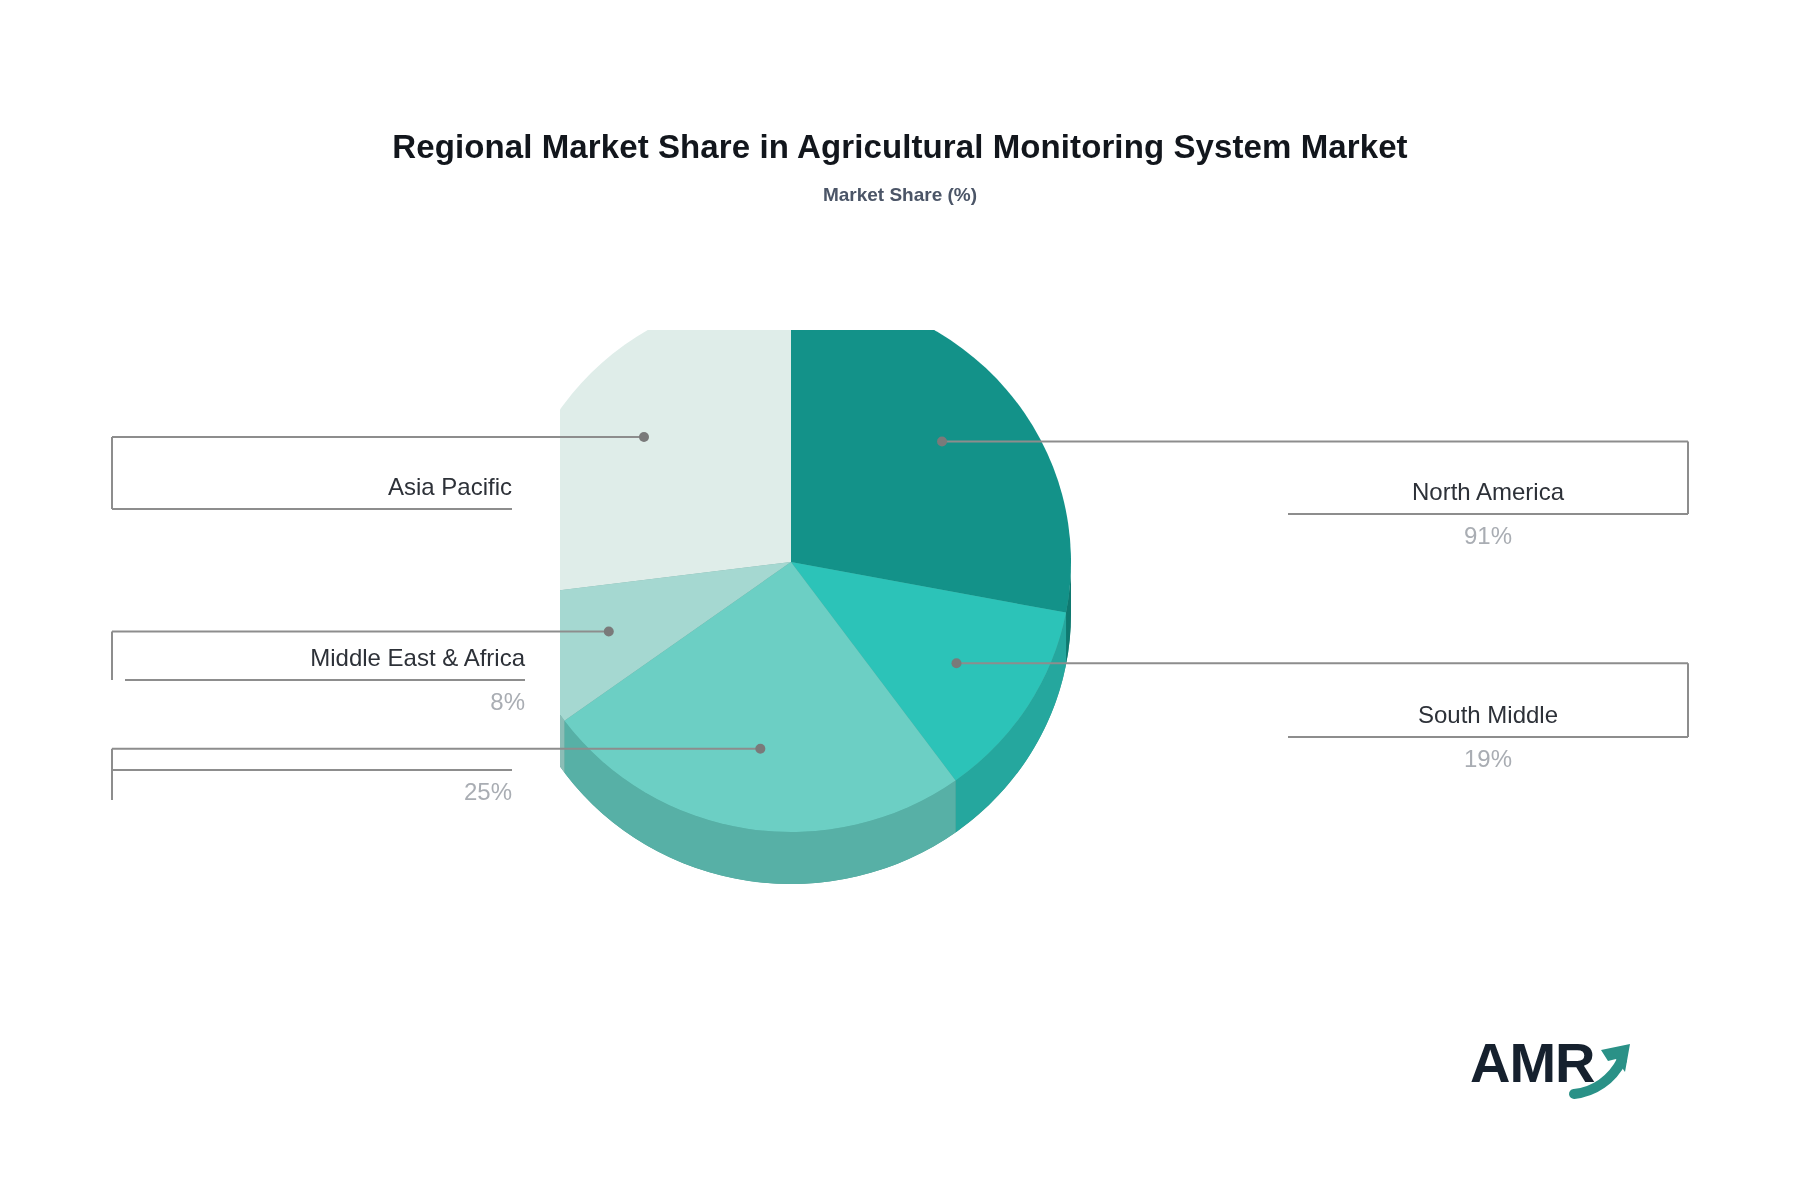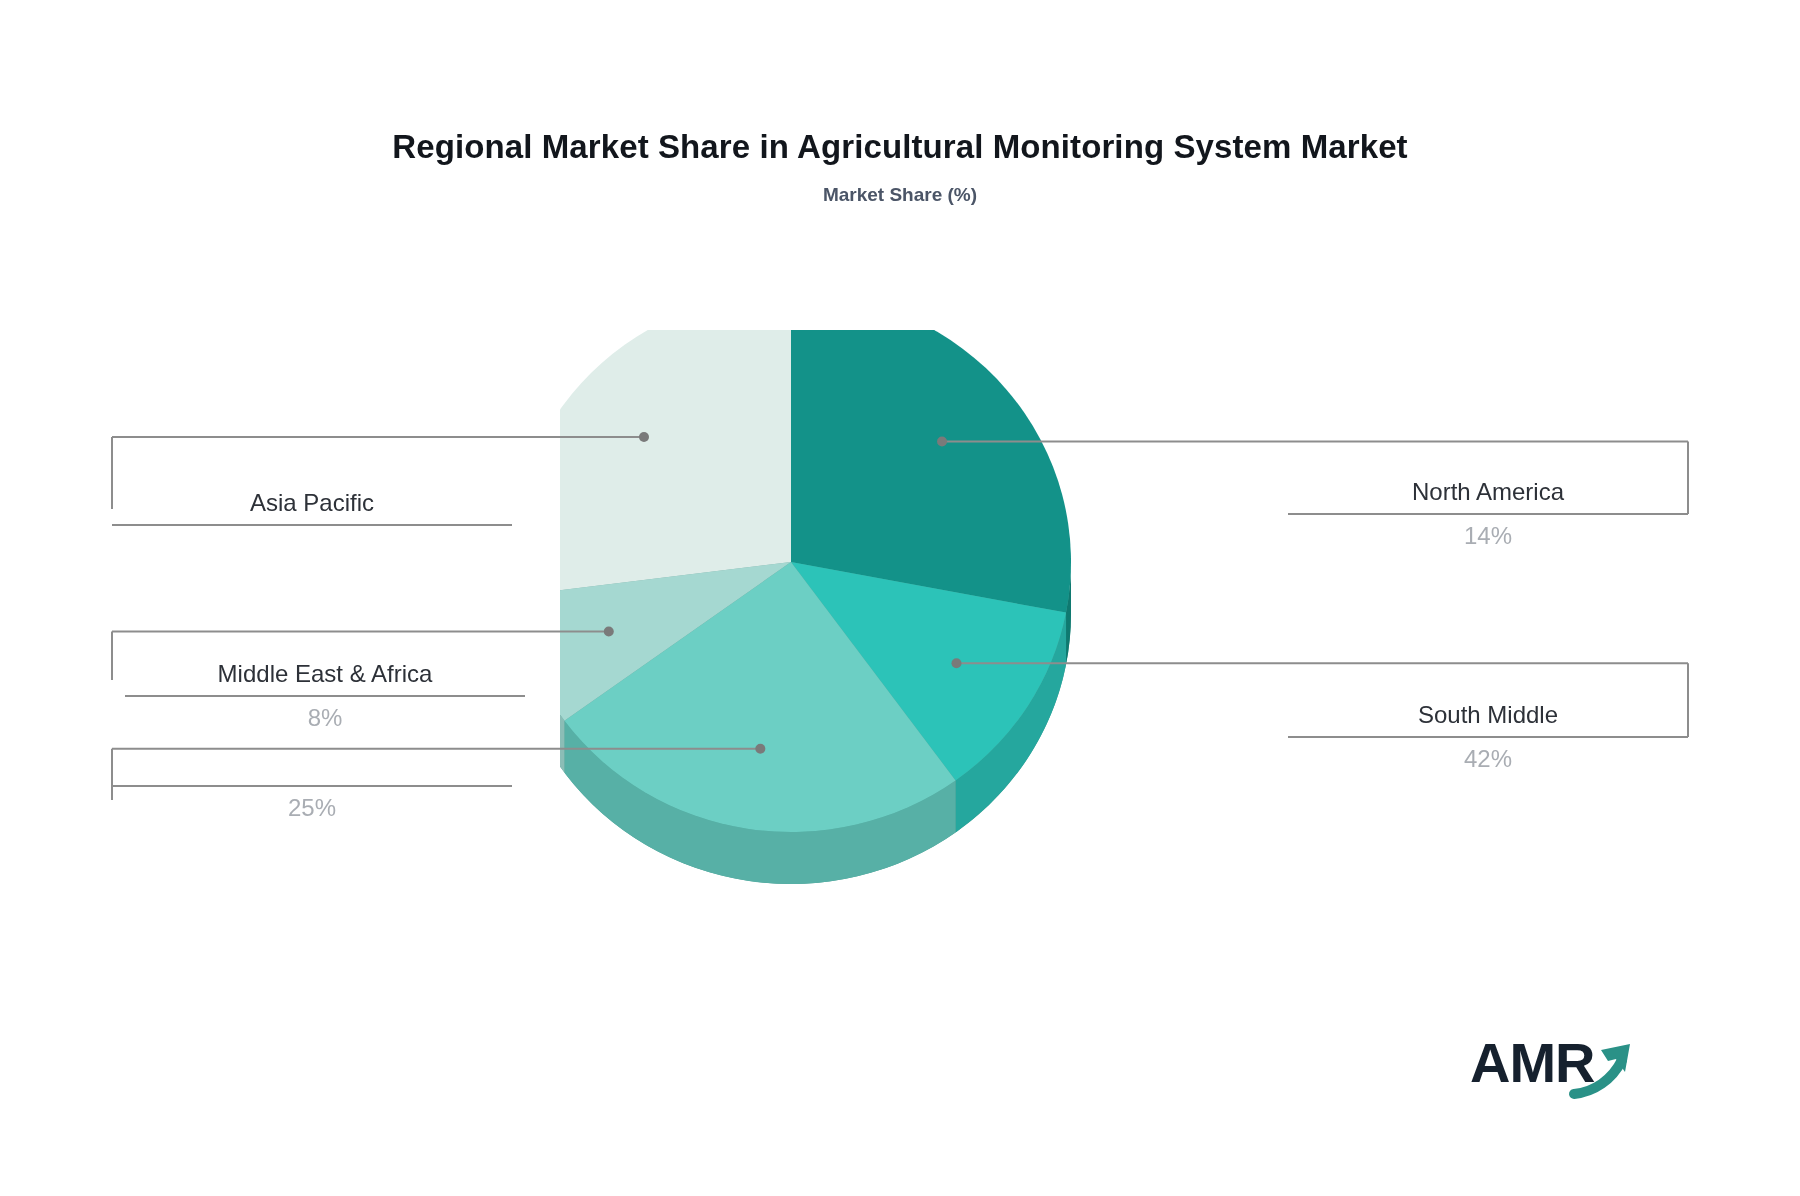--- a/index.html
+++ b/index.html
@@ -71,21 +71,21 @@
     height: 0;
     border-top: 2px solid #8d8d8d;
     margin-top: 6px;
     margin-bottom: 6px;
   }
   .callout .cl-value {
     font-size: 24px;
     color: #a9adb3;
     line-height: 1.25;
   }
-  .callout.left { text-align: center; margin-top: 16px; }
+  .callout.left { text-align: right; }
   .callout.right { text-align: center; }
 
   
   #callout-asia-pacific        { left: 112px; top: 472px; }
   #callout-middle-east-africa  { left: 125px; top: 643px; }
   #callout-europe              { left: 112px; top: 763px; }
   #callout-north-america       { left: 1288px; top: 477px; }
   #callout-south-america       { left: 1288px; top: 700px; }
 
   
@@ -158,27 +158,27 @@
   </div>
 
   <div class="callout left" id="callout-europe">
     <div class="cl-rule"></div>
     <div class="cl-value">25%</div>
   </div>
 
   <div class="callout right" id="callout-north-america">
     <div class="cl-name">North America</div>
     <div class="cl-rule"></div>
-    <div class="cl-value">14%</div>
+    <div class="cl-value">91%</div>
   </div>
 
   <div class="callout right" id="callout-south-america">
     <div class="cl-name">South Middle</div>
     <div class="cl-rule"></div>
-    <div class="cl-value">42%</div>
+    <div class="cl-value">19%</div>
   </div>
 
   <div id="amr-logo">
     <svg width="180" height="72" viewBox="0 0 180 72">
       <text id="amr-text" x="0" y="52" font-family="Liberation Sans, sans-serif" font-size="56" font-weight="bold" letter-spacing="-1" fill="#16212e">AMR</text>
       <g id="amr-arrow">
         <path id="amr-arrow-curve" d="M 104 64 C 124 62 142 50 152 30" fill="none" stroke-width="10" stroke-linecap="round" stroke="#2a9187"></path>
         <path id="amr-arrow-head" d="M 131 20 L 160 14 L 155 42 L 146 29 L 138 31 Z" fill="#2a9187"></path>
       </g>
     </svg>

